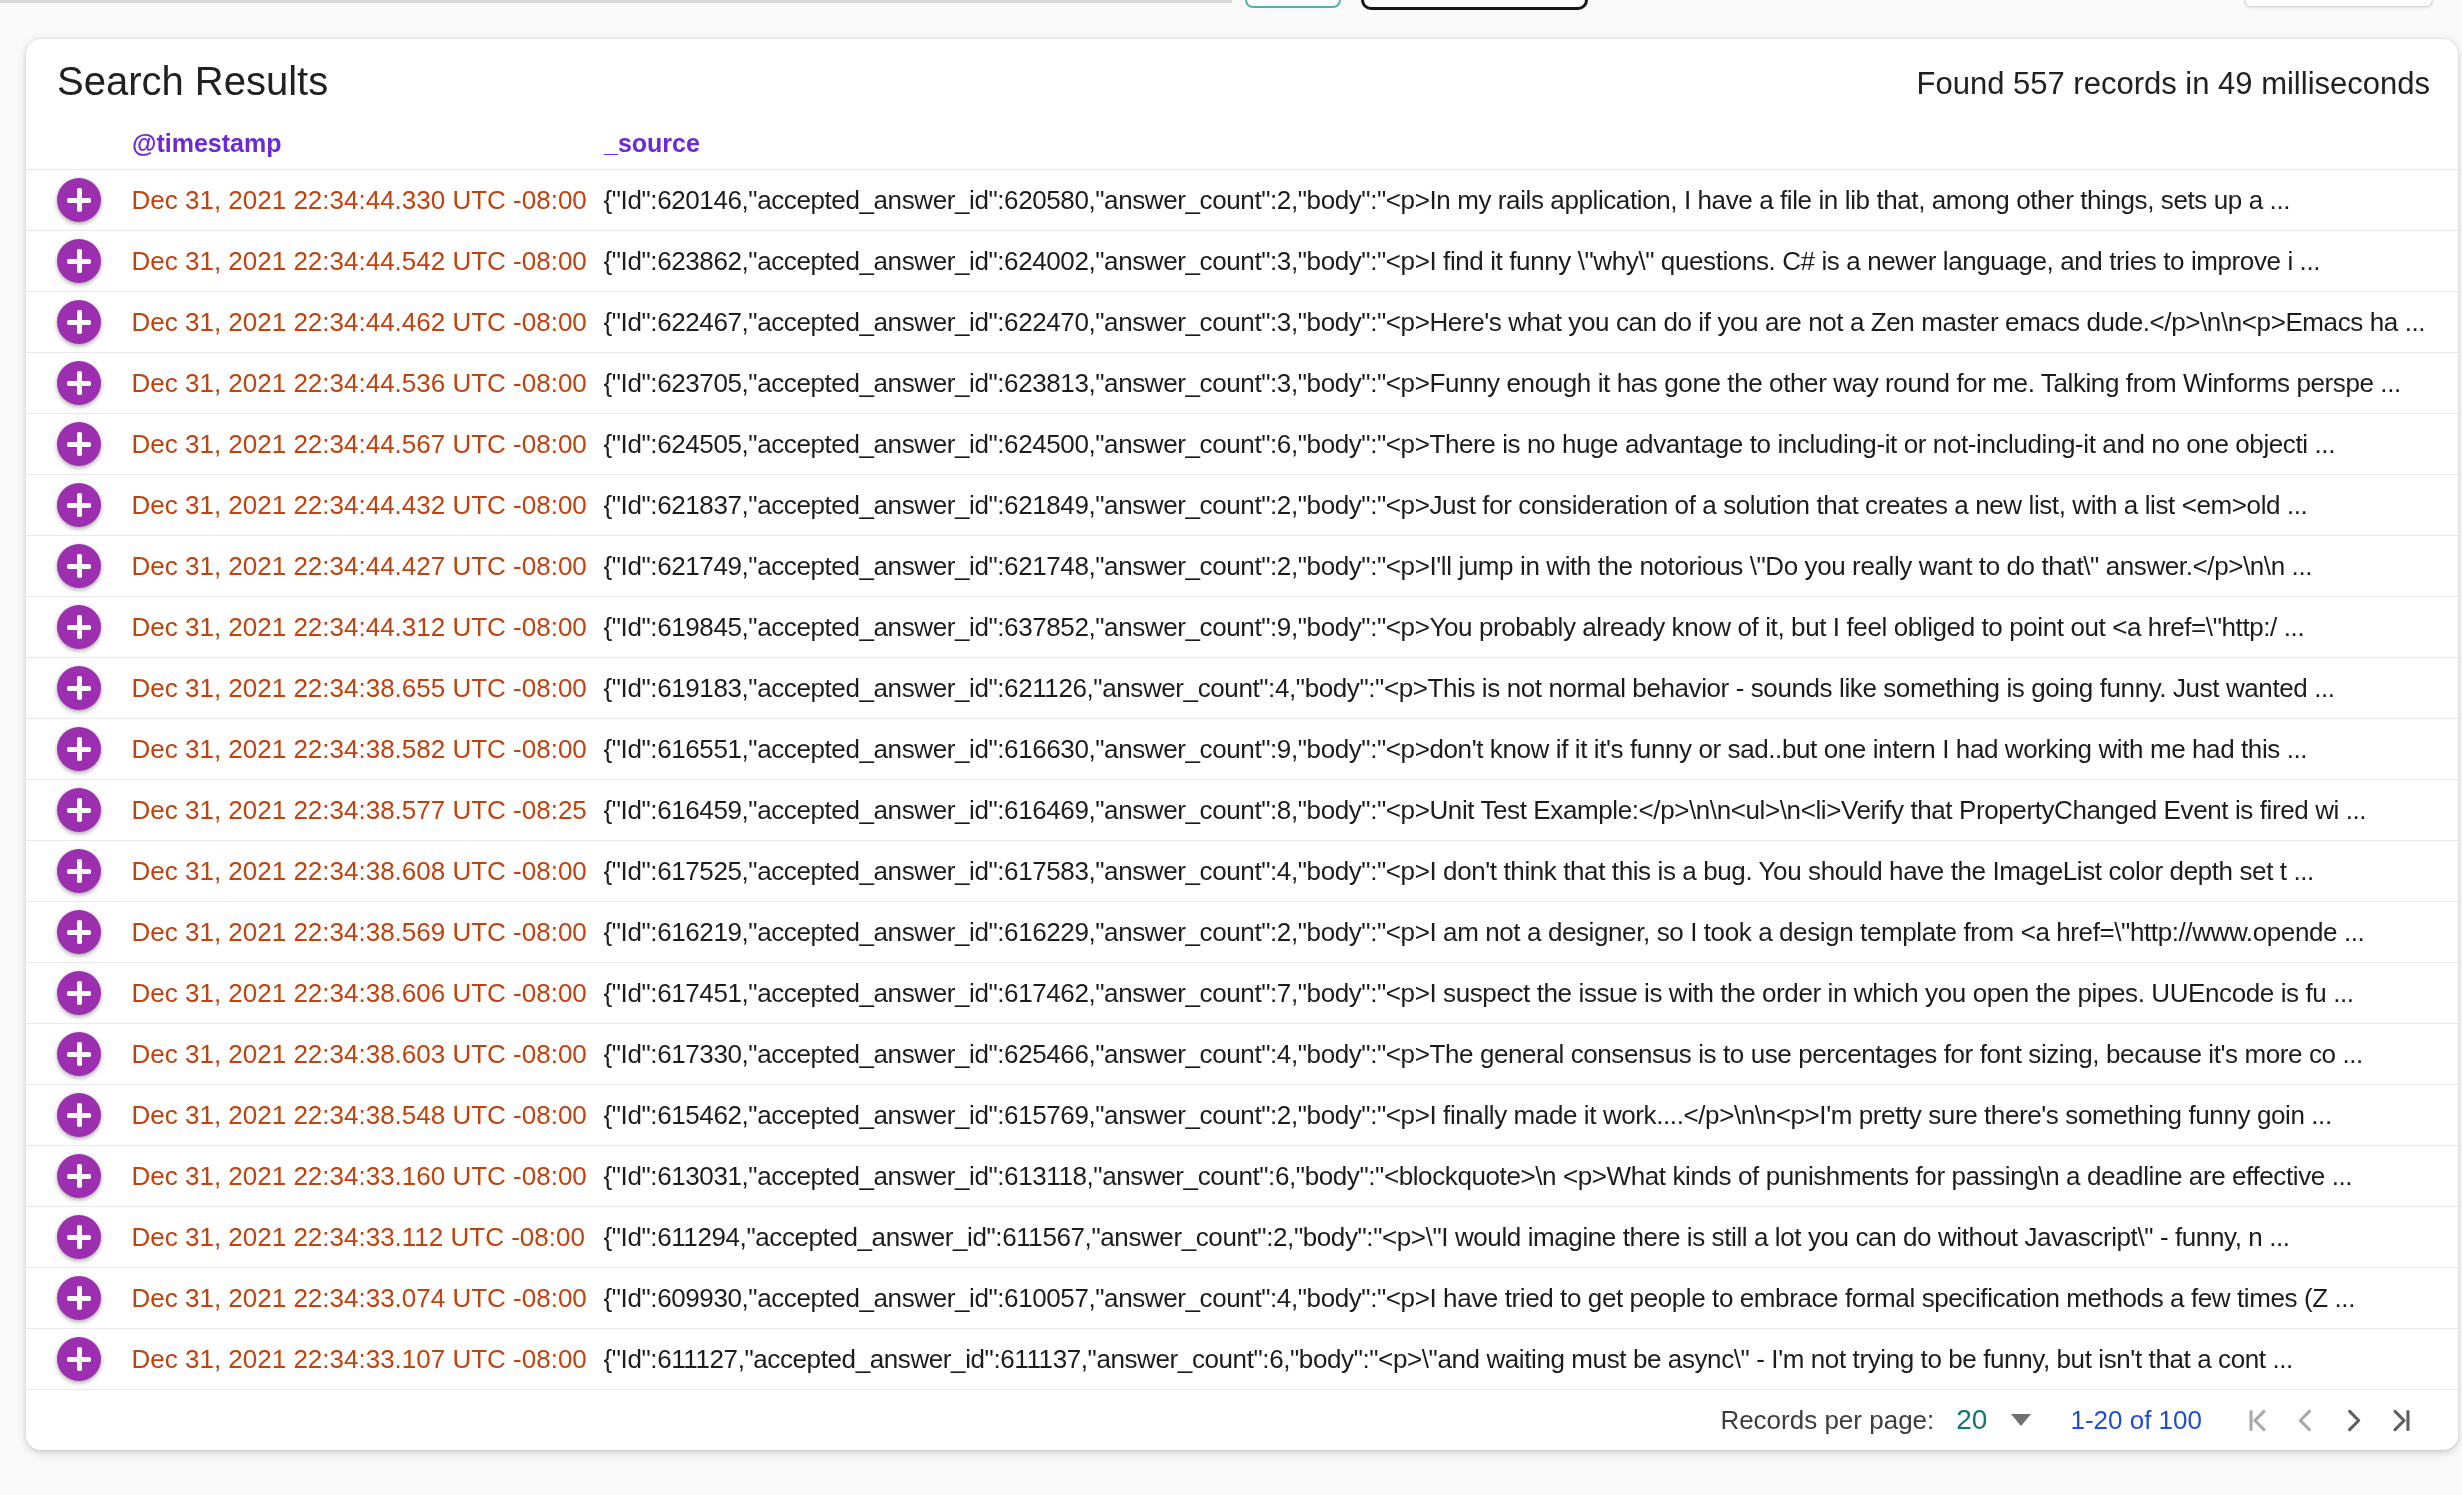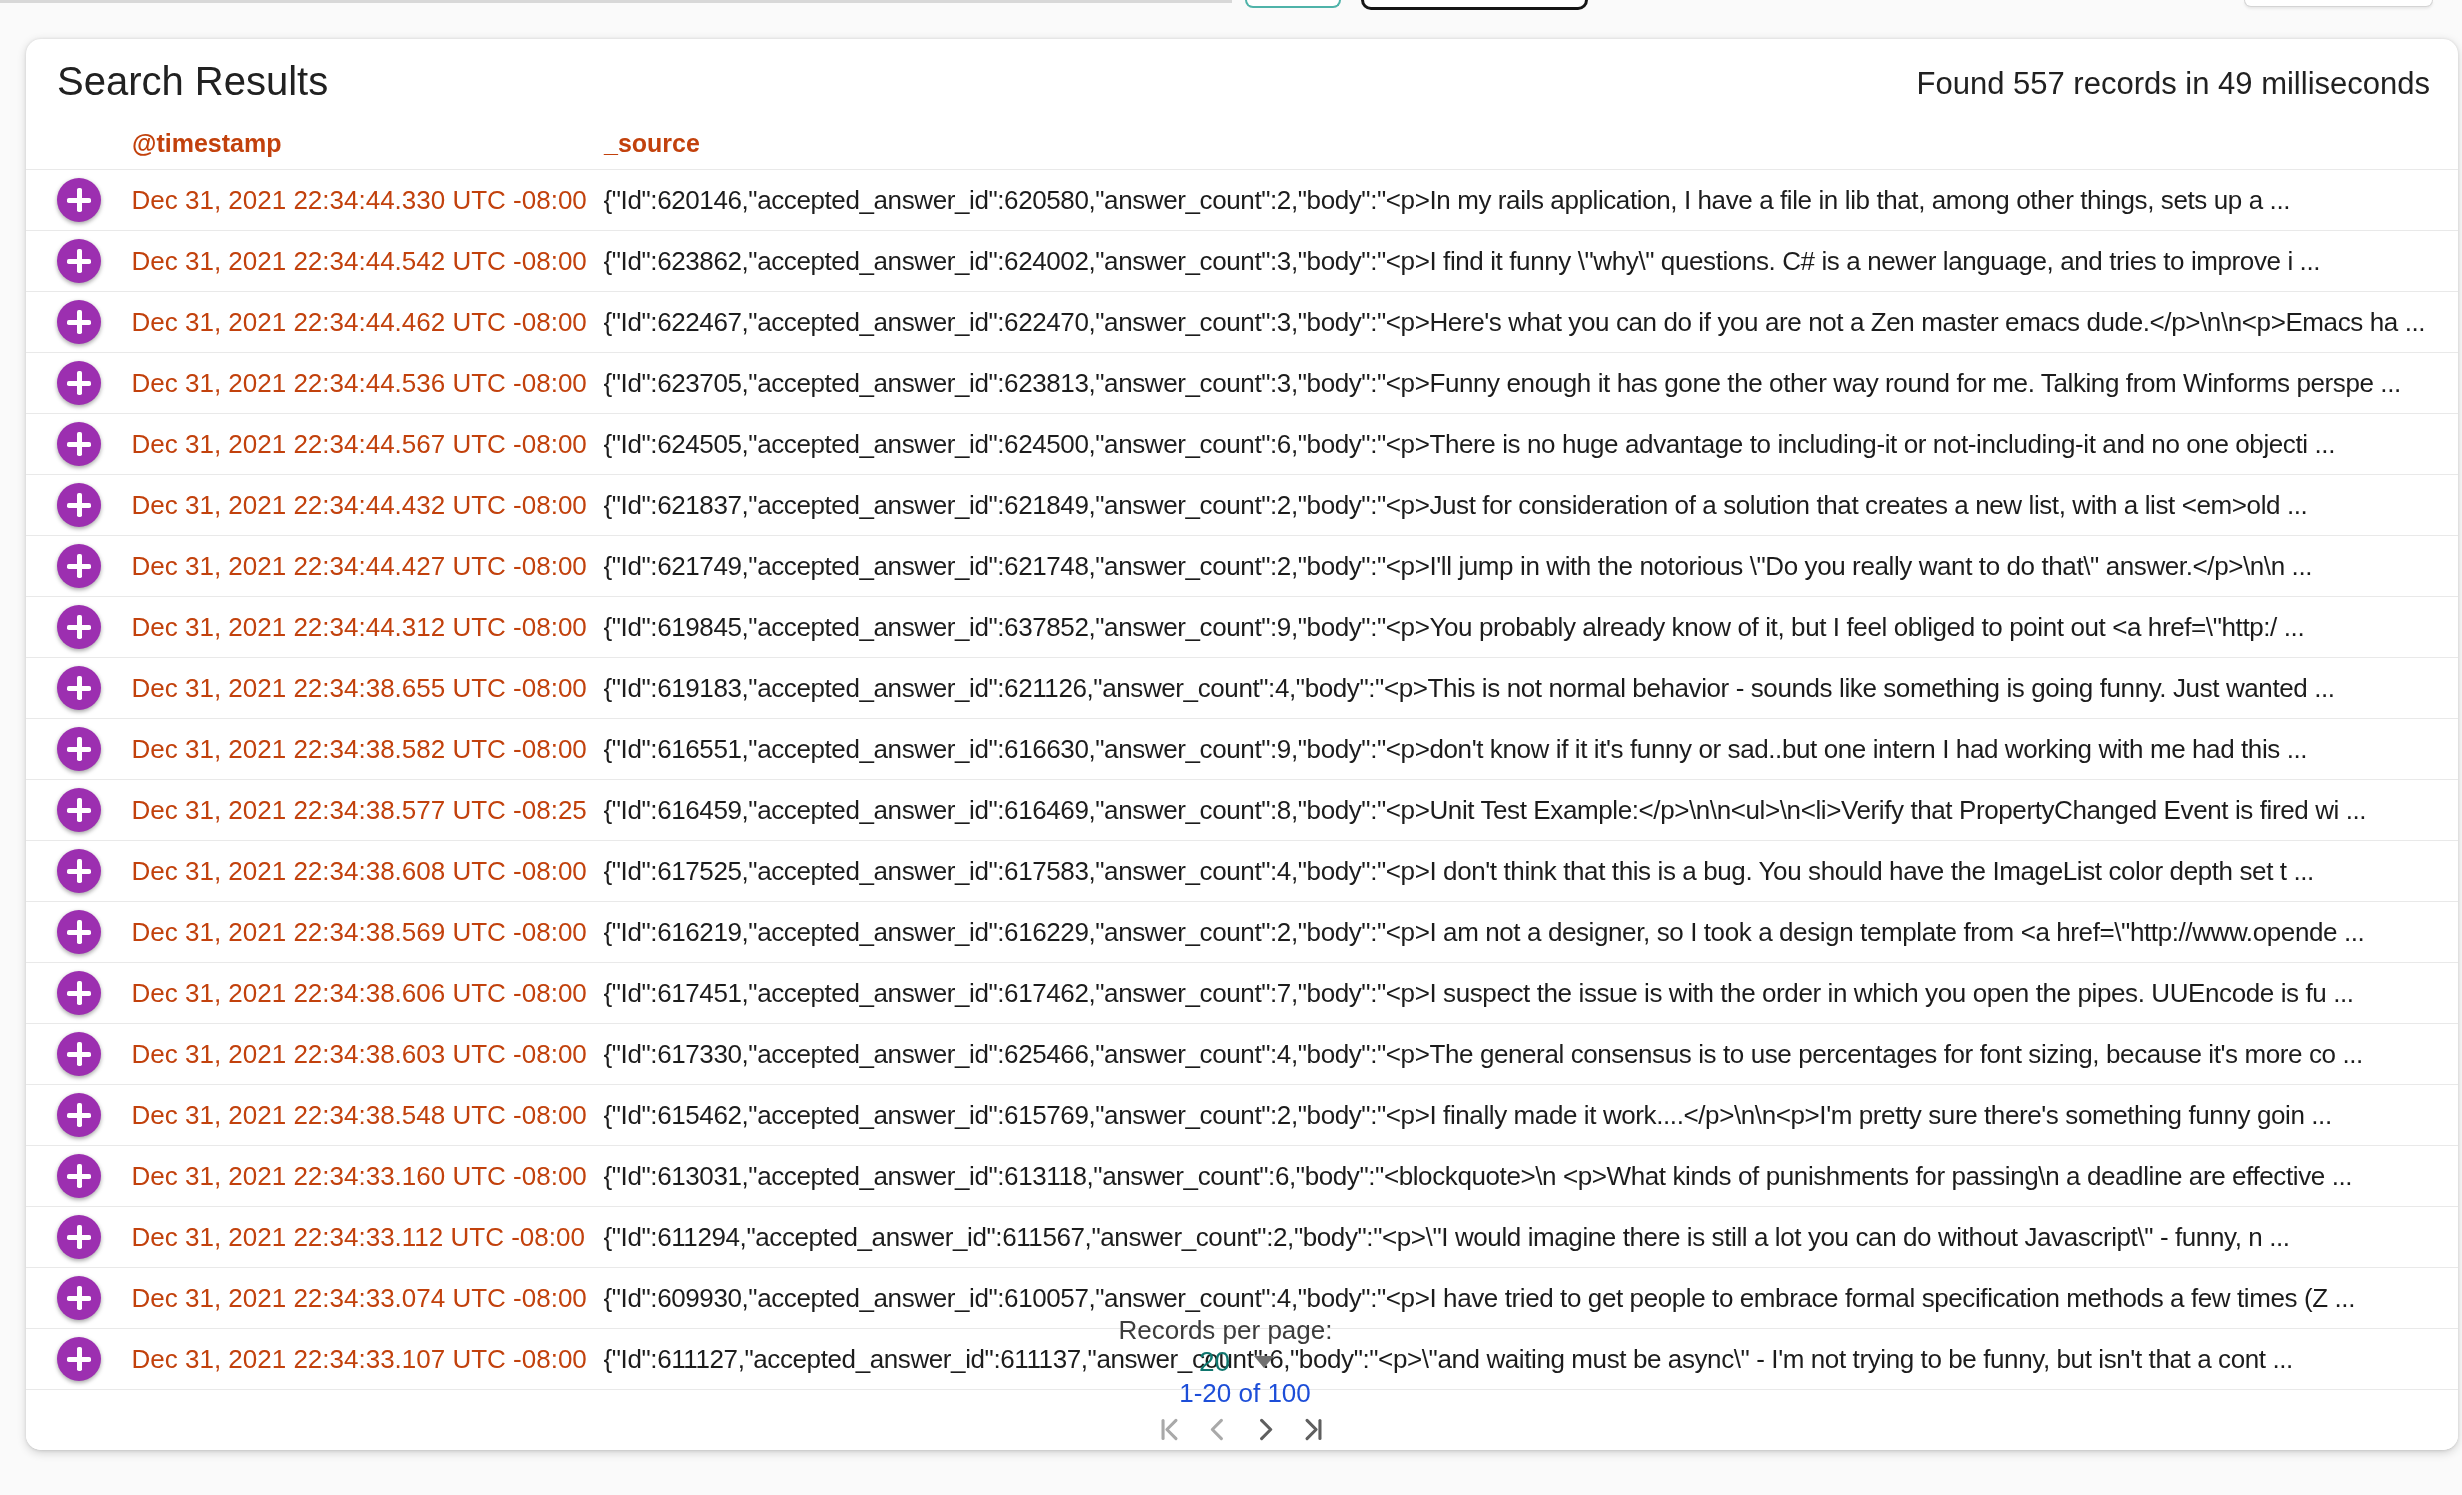--- a/index.html
+++ b/index.html
@@ -64,21 +64,21 @@
   .result-summary {
     position: absolute; right: 28px; top: 29px;
     font-size: 31px; line-height: 1.05;
     color: #212121;
     text-align: center;
   }
 
   .thead {
     position: absolute; left: 0; right: 0; top: 77px; height: 54px;
     display: flex; align-items: center;
-    font-size: 25px; font-weight: bold; color: #c2410c;
+    font-size: 25px; font-weight: bold; color: #6d28d9;
   }
   .th-timestamp { margin-left: 106px; width: 472px; }
   .th-source { }
 
   .tbody { position: absolute; left: 0; right: 0; top: 130px; }
   .row {
     height: 61px;
     box-sizing: border-box;
     border-top: 1.8px solid #e9e9e9;
     display: flex; align-items: center;
@@ -125,21 +125,20 @@
   }
 
   
   .pager {
     position: absolute; left: 0; right: 0; top: 1350px; bottom: 0;
     box-sizing: border-box;
     border-top: 1.8px solid #e9e9e9;
     display: flex; align-items: center; justify-content: flex-end;
     padding-right: 33px;
     background: #fff;
-    flex-direction: column;
   }
   .pager-label { font-size: 26px; color: #3c3c3c; }
   .pager-select {
     display: flex; align-items: center;
     margin-left: 22px;
     cursor: pointer;
   }
   .pager-value { font-size: 28px; color: #0f766e; }
   .select-arrow {
     margin-left: 24px;

